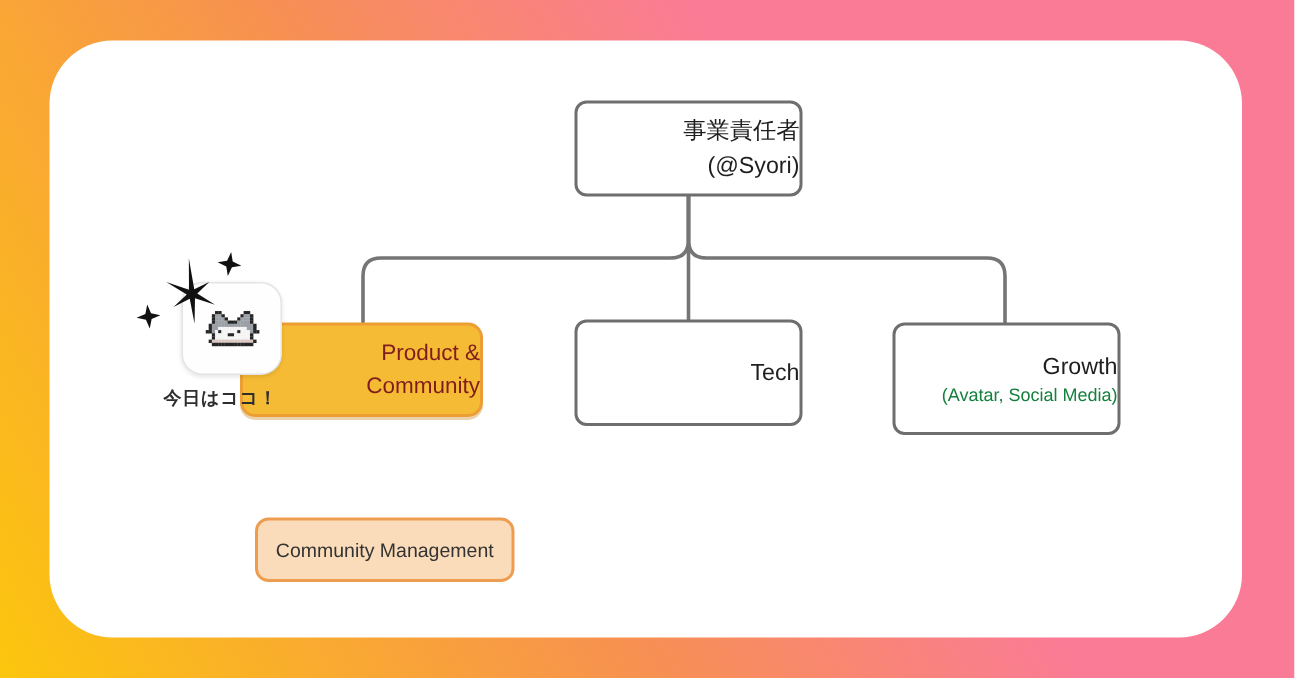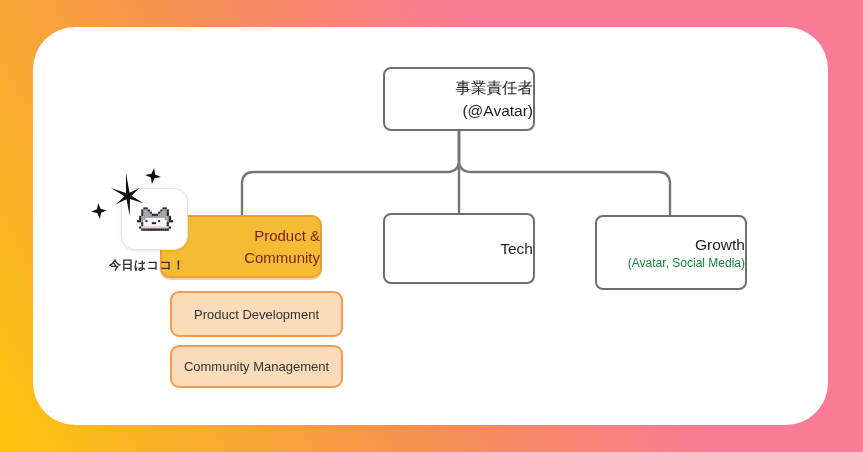--- a/index.html
+++ b/index.html
@@ -114,40 +114,37 @@
   <svg class="connectors" viewBox="0 0 863 452">
     <g fill="none" stroke="#757575" stroke-width="2.4" stroke-linecap="round">
       <path d="M459 131 L459 160 Q459 172 447 172 L254 172 Q242 172 242 184 L242 215"></path>
       <path d="M459 131 L459 160 Q459 172 471 172 L658 172 Q670 172 670 184 L670 215"></path>
       <path d="M459 131 L459 213"></path>
     </g>
   </svg>
 
   <div class="node node-root">
     <div>事業責任者</div>
-    <div>(@Avatar)</div>
+    <div>(@Syori)</div>
   </div>
 
   <div class="node node-pc">
     <div>Product &amp;</div>
     <div>Community</div>
   </div>
 
   <div class="node node-tech">
     <div>Tech</div>
   </div>
 
   <div class="node node-growth">
     <div>Growth</div>
     <div class="sub">(Avatar, Social Media)</div>
   </div>
 
-  <div class="subteam subteam-1">
-    <div>Product Development</div>
-  </div>
 
   <div class="subteam subteam-2">
     <div>Community Management</div>
   </div>
 
   <div class="avatar-card">
     <svg id="cat-icon" width="36" height="26" viewBox="0 0 34 22">
         <rect x="6" y="0" width="2.15" height="2.15" fill="#262626"></rect>
         <rect x="8" y="0" width="2.15" height="2.15" fill="#262626"></rect>
         <rect x="24" y="0" width="2.15" height="2.15" fill="#262626"></rect>

